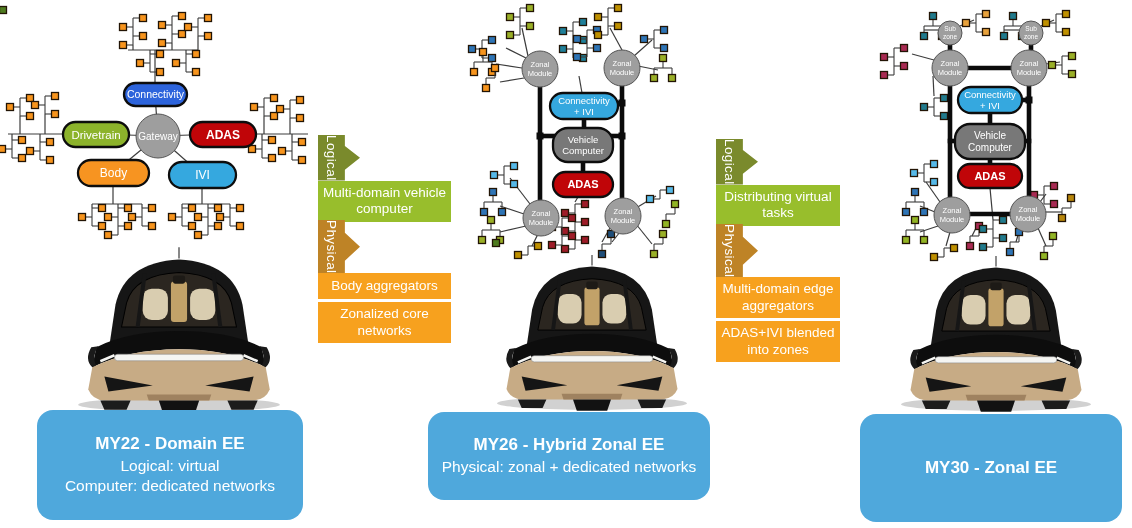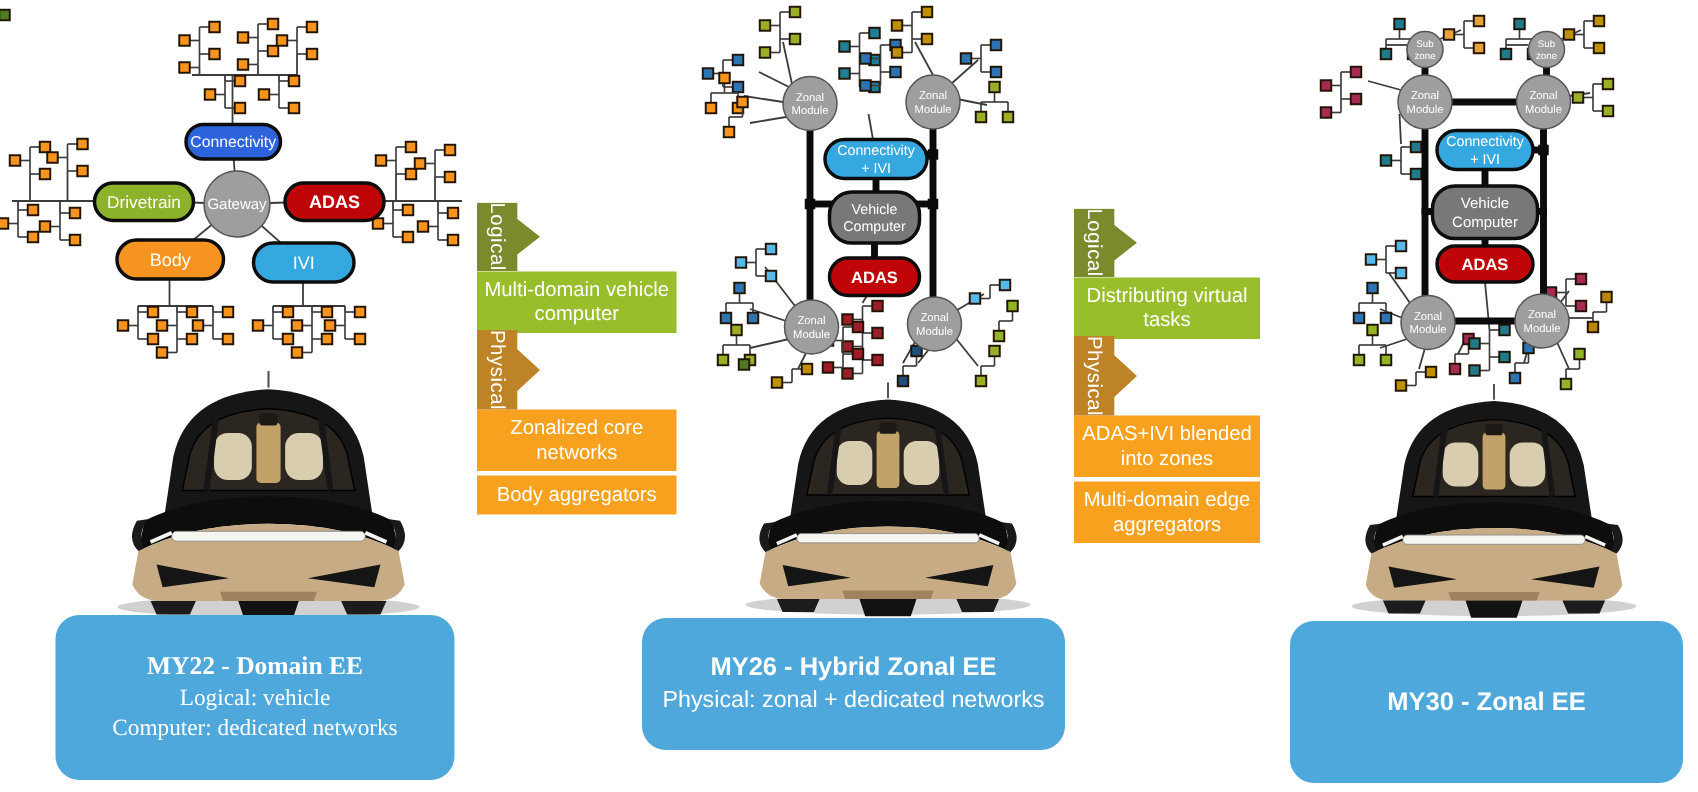--- a/index.html
+++ b/index.html
@@ -662,46 +662,46 @@
     </div>
     <div class="callout-boxes" style="width:133px;">
       <div class="callout-box logical" style="background: rgb(152, 190, 44);">Multi-domain vehicle computer</div>
     </div>
   </div>
   <div class="callout" style="left:318px;top:220px;height:74px;">
     <div class="callout-arrow physical" style="background: rgb(190, 131, 38);">
       <span class="arrow-label">Physical</span>
     </div>
     <div class="callout-boxes" style="width:133px;">
+      <div class="callout-box physical" style="background: rgb(247, 161, 30);">Body aggregators</div>
       <div class="callout-box physical" style="background: rgb(247, 161, 30);">Zonalized core networks</div>
-      <div class="callout-box physical" style="background: rgb(247, 161, 30);">Body aggregators</div>
     </div>
   </div>
 
   <div class="callout" style="left:716px;top:139px;height:78px;">
     <div class="callout-arrow logical" style="background: rgb(122, 138, 44);">
       <span class="arrow-label">Logical</span>
     </div>
     <div class="callout-boxes" style="width:124px;">
       <div class="callout-box logical" style="background: rgb(152, 190, 44);">Distributing virtual tasks</div>
     </div>
   </div>
   <div class="callout" style="left:716px;top:224px;height:74px;">
     <div class="callout-arrow physical" style="background: rgb(190, 131, 38);">
       <span class="arrow-label">Physical</span>
     </div>
     <div class="callout-boxes" style="width:124px;">
+      <div class="callout-box physical" style="background: rgb(247, 161, 30);">Multi-domain edge aggregators</div>
       <div class="callout-box physical" style="background: rgb(247, 161, 30);">ADAS+IVI blended into zones</div>
-      <div class="callout-box physical" style="background: rgb(247, 161, 30);">Multi-domain edge aggregators</div>
     </div>
   </div>
 
-  <div class="caption" style="left: 37px; top: 410px; width: 266px; height: 110px; background: rgb(79, 168, 220); font-family: Liberation Serif, serif;">
+  <div class="caption" style="left: 37px; top: 410px; width: 266px; height: 110px; background: rgb(79, 168, 220);">
     <div class="cap-title">MY22 - Domain EE</div>
-    <div class="cap-line">Logical: vehicle</div>
+    <div class="cap-line">Logical: virtual</div>
     <div class="cap-line">Computer: dedicated networks</div>
   </div>
   <div class="caption" style="left: 428px; top: 412px; width: 282px; height: 88px; background: rgb(79, 168, 220);">
     <div class="cap-title">MY26 - Hybrid Zonal EE</div>
     <div class="cap-line">Physical: zonal + dedicated networks</div>
   </div>
   <div class="caption" style="left: 860px; top: 414px; width: 262px; height: 108px; background: rgb(79, 168, 220);">
     <div class="cap-title">MY30 - Zonal EE</div>
   </div>
 

